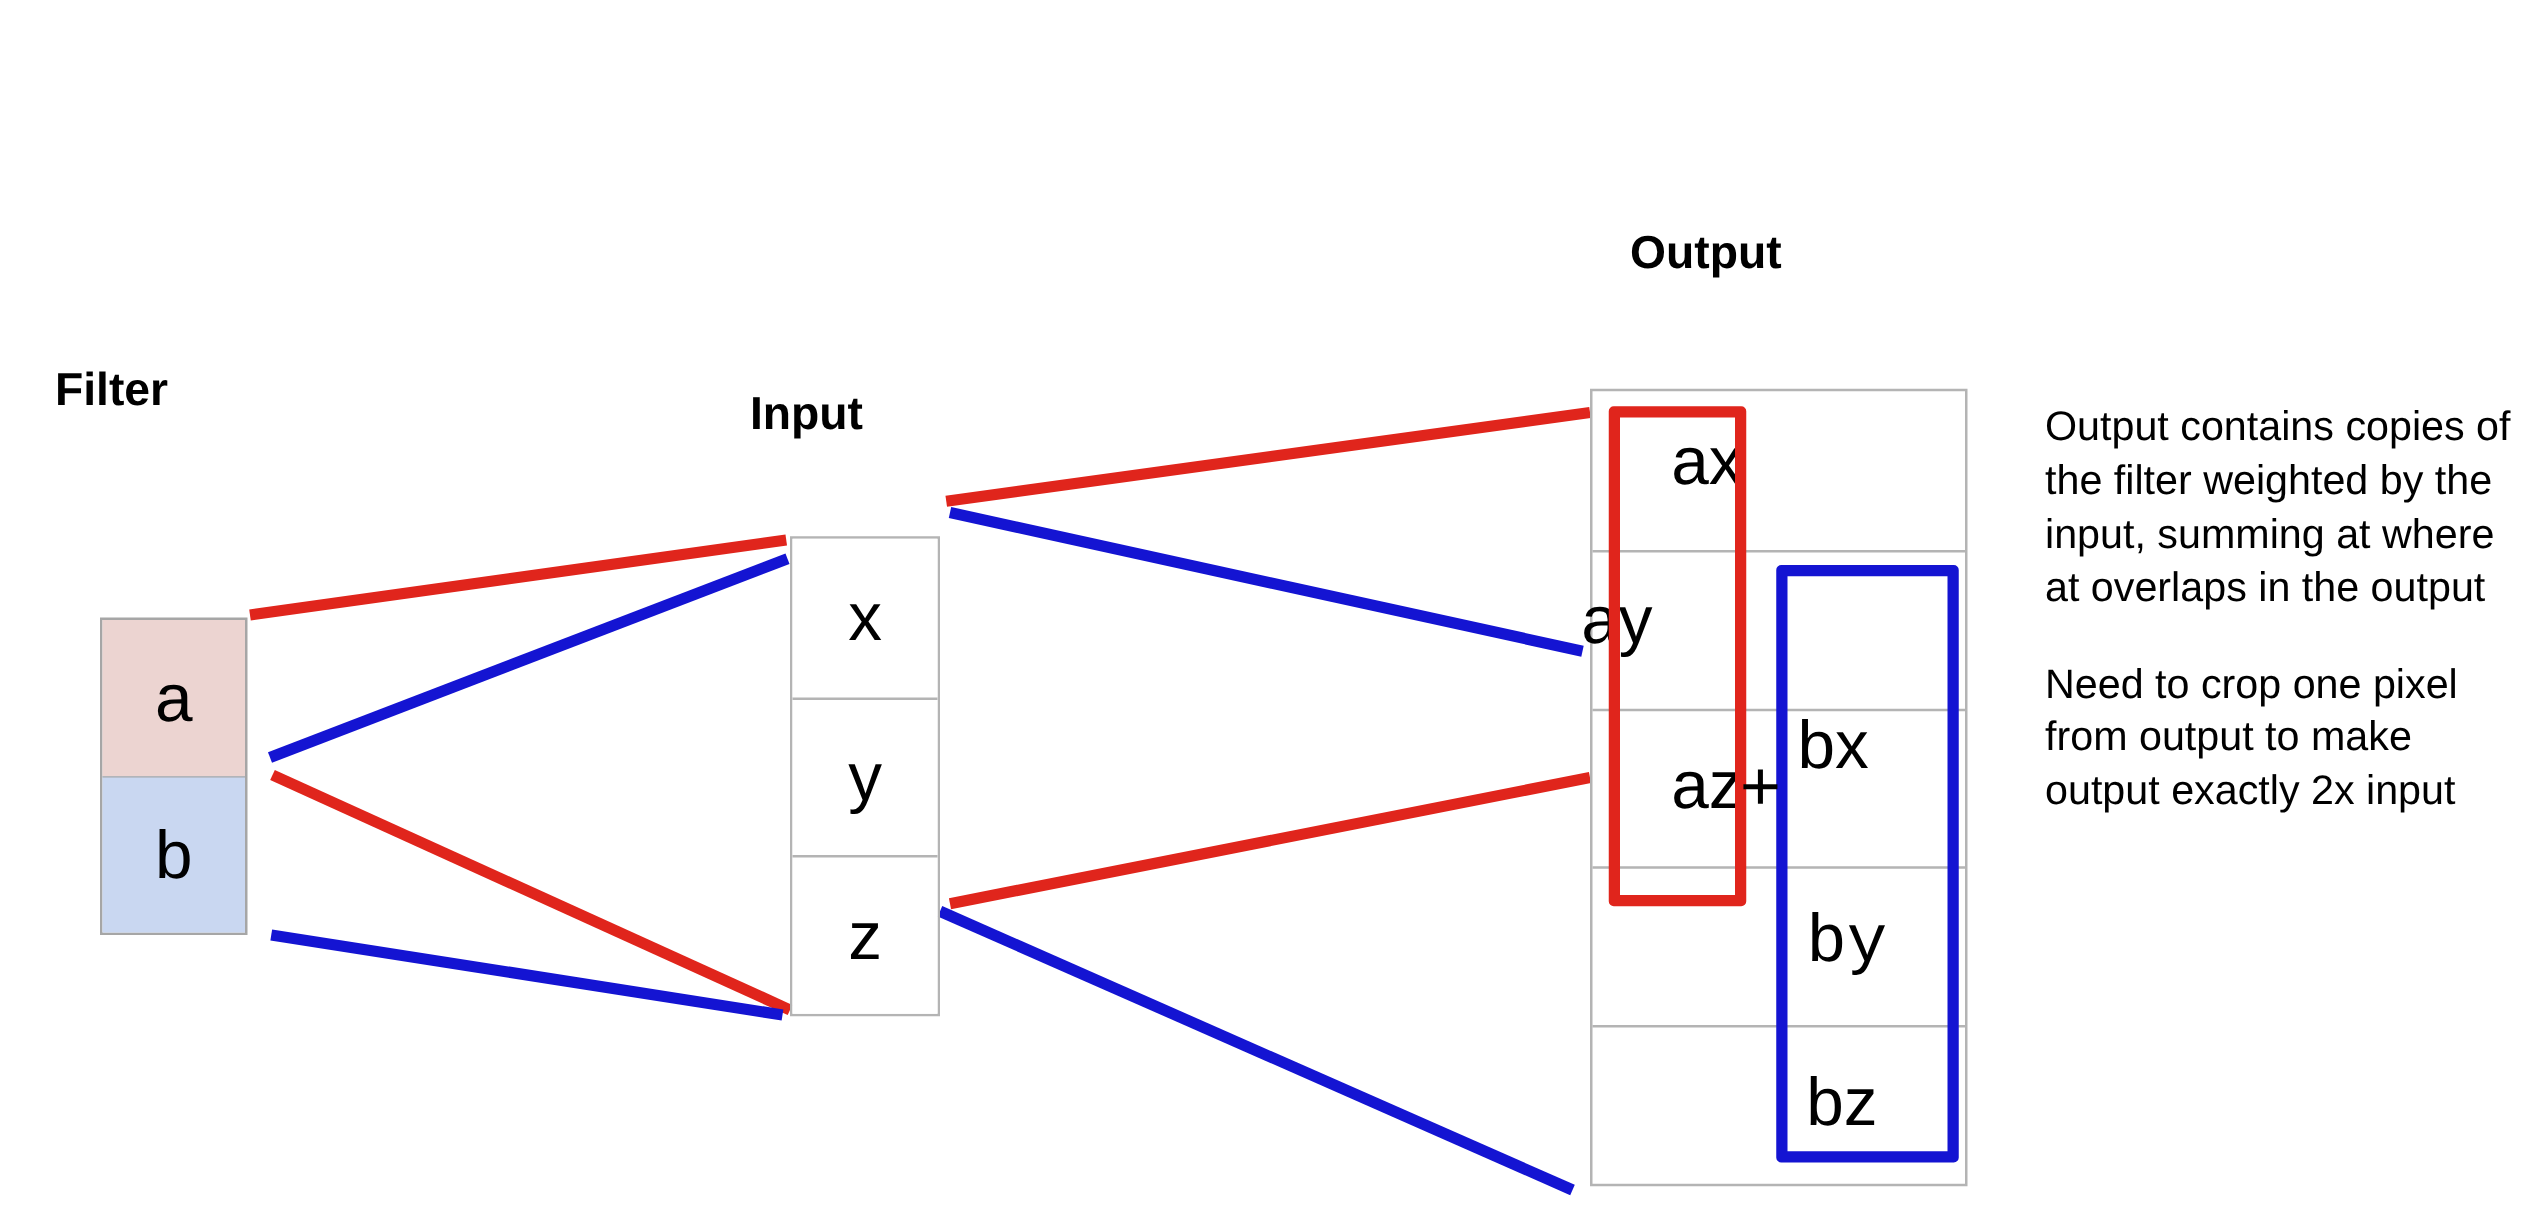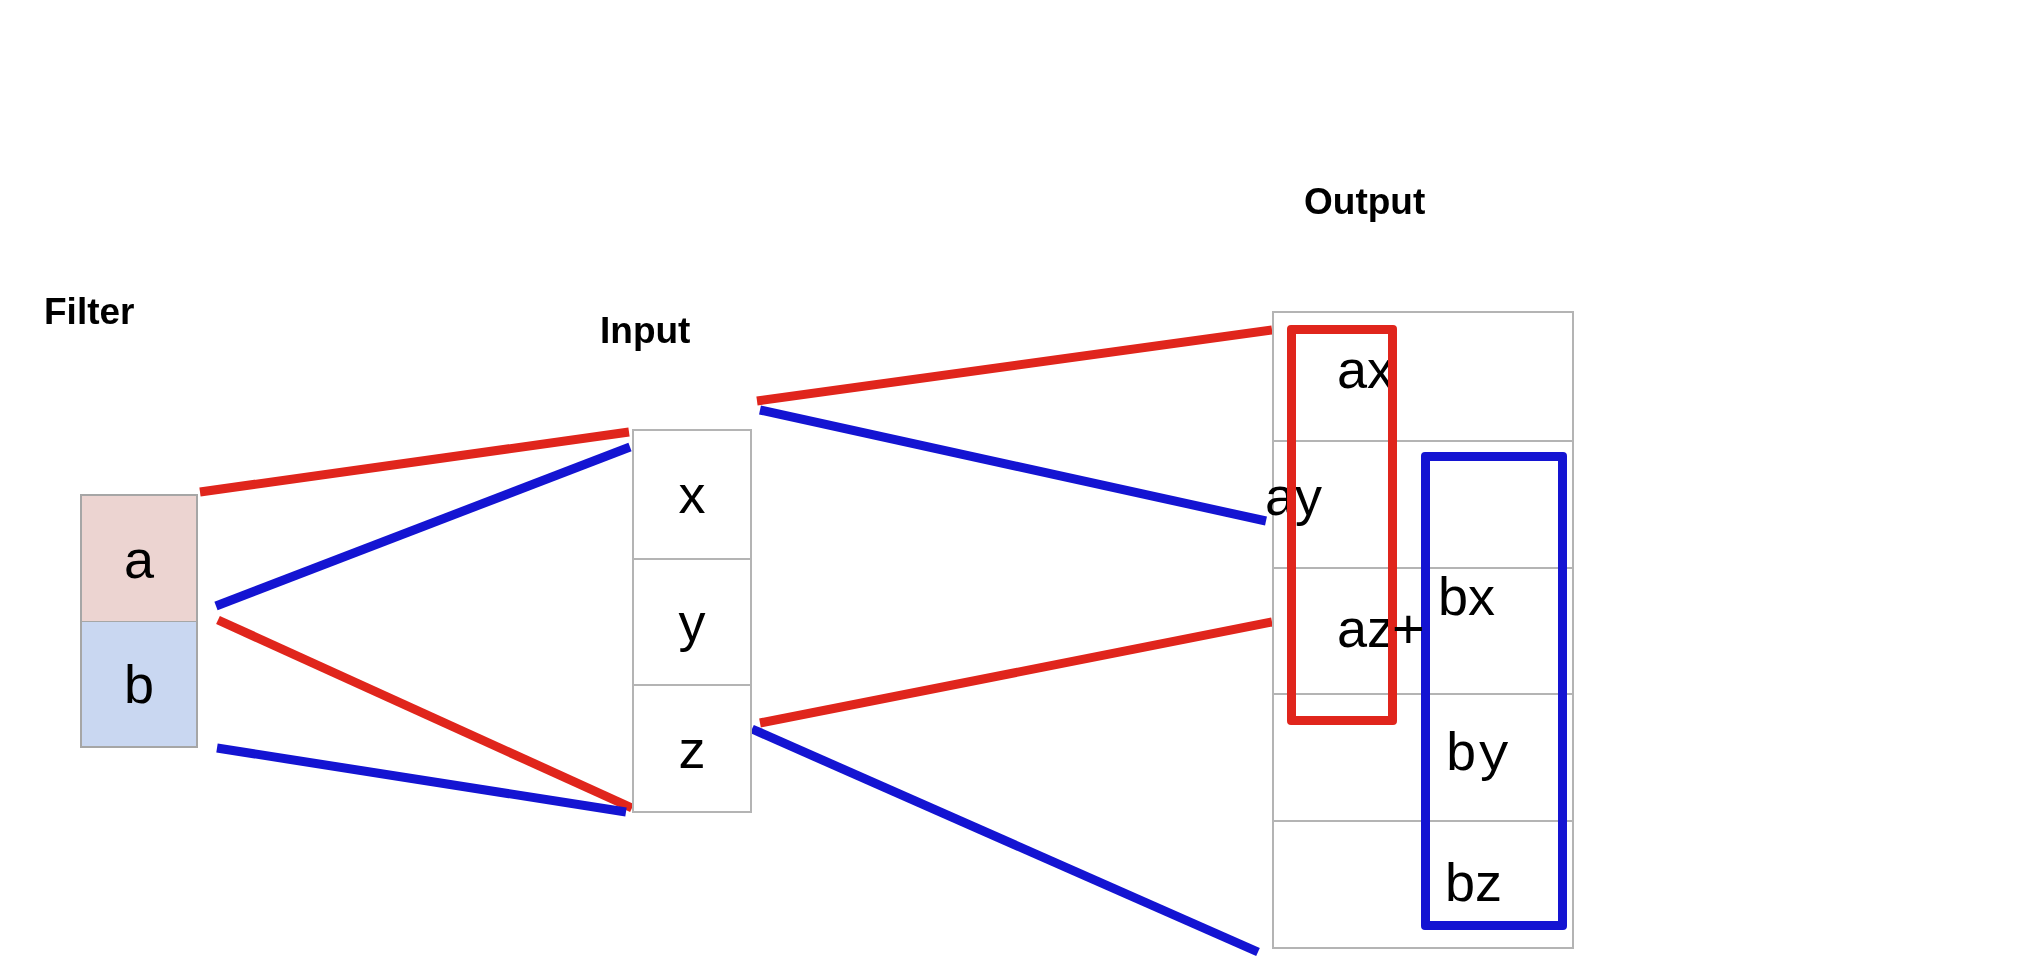--- a/index.html
+++ b/index.html
@@ -244,14 +244,18 @@
   <div class="out-label left" style="left:1233px; top:469px;">ay</div>
   <div class="out-label left" style="left:1305px; top:601px;">az</div>
   <div class="out-label right" style="left:1438px; top:569px;">bx</div>
   <div class="out-label right" style="left:1445px; top:729px;font-family:Liberation Mono, monospace;">by</div>
   <div class="out-label right" style="left:1445px; top:855px;text-align:right;">bz</div>
 
   <div id="red-box" style="border-color: rgb(224, 37, 28);"></div>
   <div id="blue-box" style="border-color: rgb(20, 20, 210);"></div>
   <div id="plus-sign">+</div>
 
+  <div id="notes">
+    <p class="note-para">Output contains copies of the filter weighted by the input, summing at where at overlaps in the output</p>
+    <p class="note-para">Need to crop one pixel from output to make output exactly 2x input</p>
+  </div>
 
 </div>
 
 </body></html>

